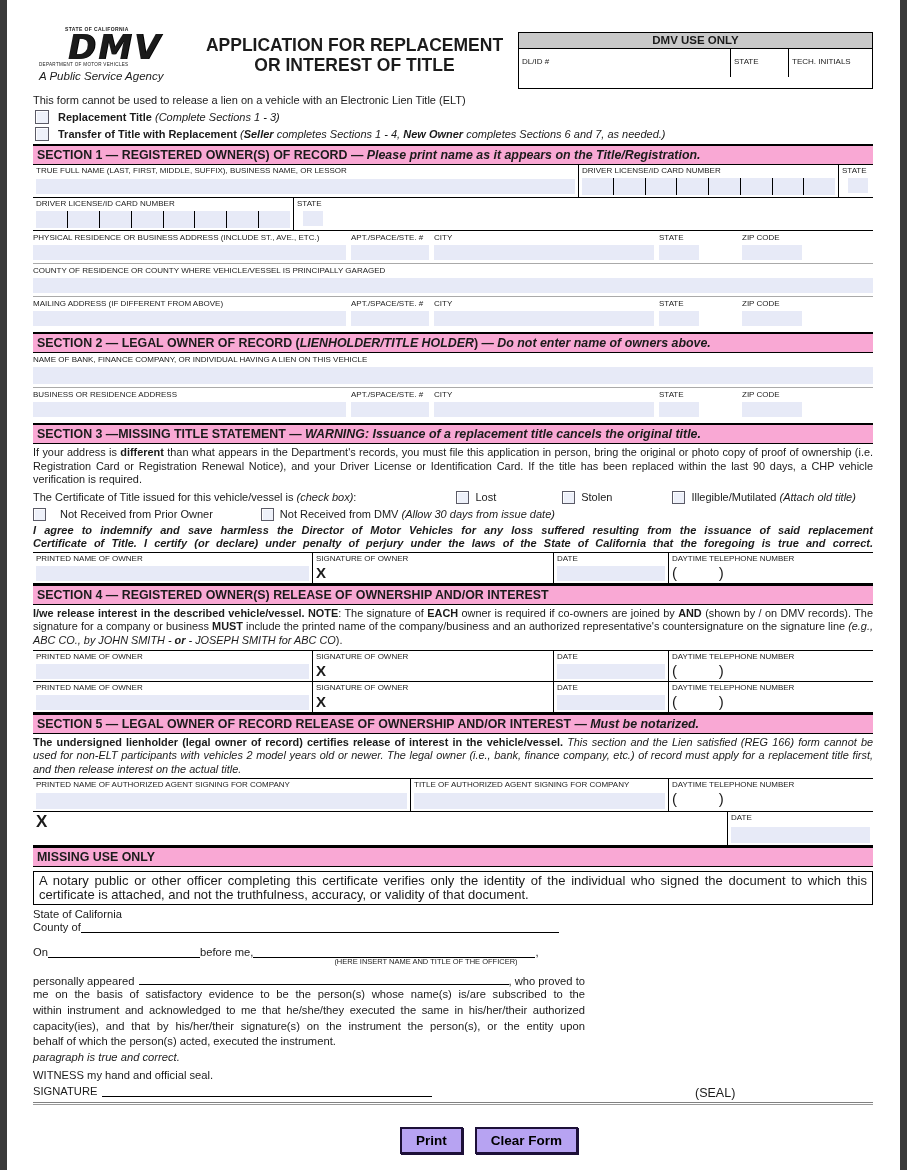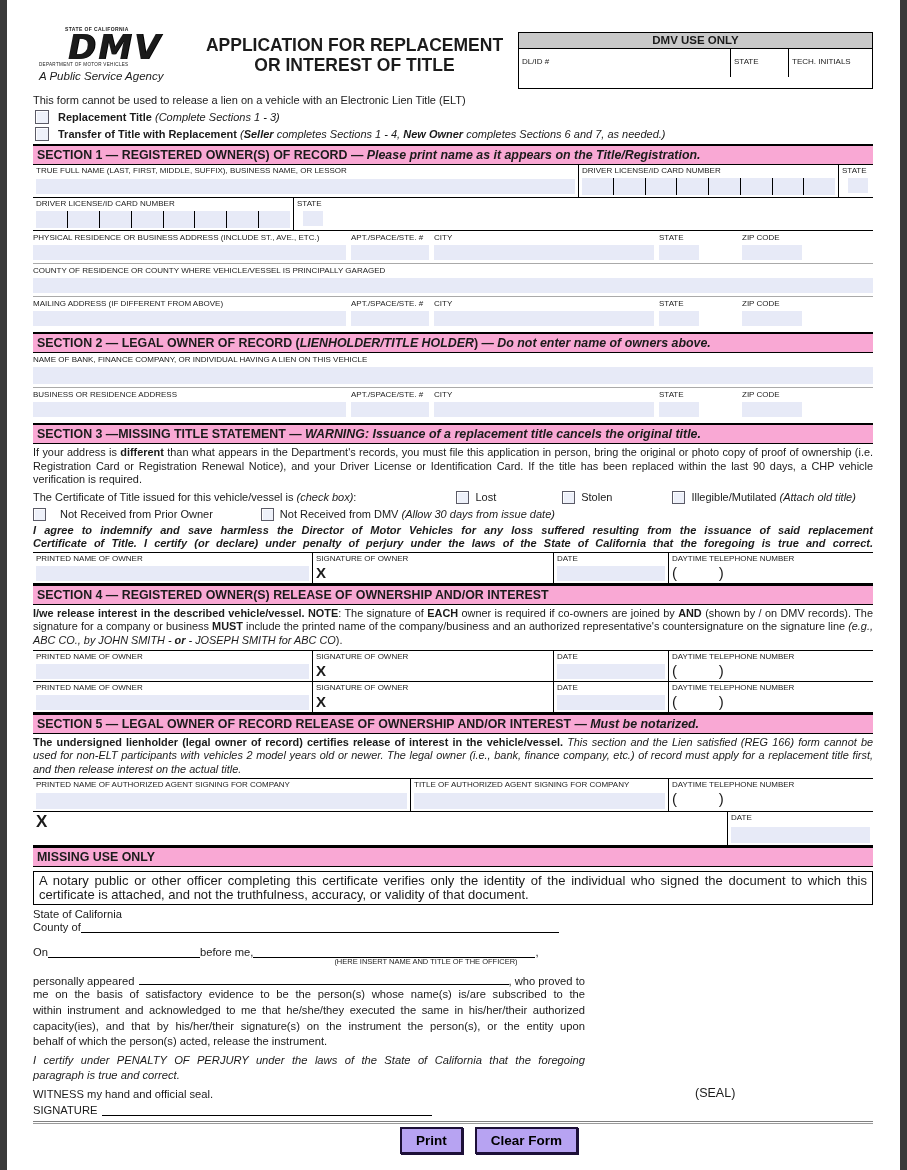--- a/index.html
+++ b/index.html
@@ -377,23 +377,22 @@
 
       <div style="margin-top:6px; display:flex; align-items:baseline;">
         <span>personally appeared</span>
         <span class="blank" style="flex:1; margin-left:5px;"></span>
         <span>, who proved to</span>
       </div>
 
       <div class="nline">me on the basis of satisfactory evidence to be the person(s) whose name(s) is/are subscribed to the</div>
       <div class="nline">within instrument and acknowledged to me that he/she/they executed the same in his/her/their authorized</div>
       <div class="nline">capacity(ies), and that by his/her/their signature(s) on the instrument the person(s), or the entity upon</div>
-      <div style="line-height:15.6px;">behalf of which the person(s) acted, release the instrument.</div>
-
-      <div class="i nline" style="margin-top:3px;">I certify under PENALTY OF PERJURY under the laws of the State of California that the foregoing</div>
+      <div style="line-height:15.6px;">behalf of which the person(s) acted, executed the instrument.</div>
+
       <div class="i" style="line-height:15.6px;">paragraph is true and correct.</div>
 
       <div style="margin-top:3px; line-height:15px;">WITNESS my hand and official seal.</div>
       <div style="margin-top:1px;">
         <span>SIGNATURE</span><span class="blank" style="width:330px; margin-left:5px;"></span>
       </div>
     </div>
 
     <div class="footrule"></div>
 

